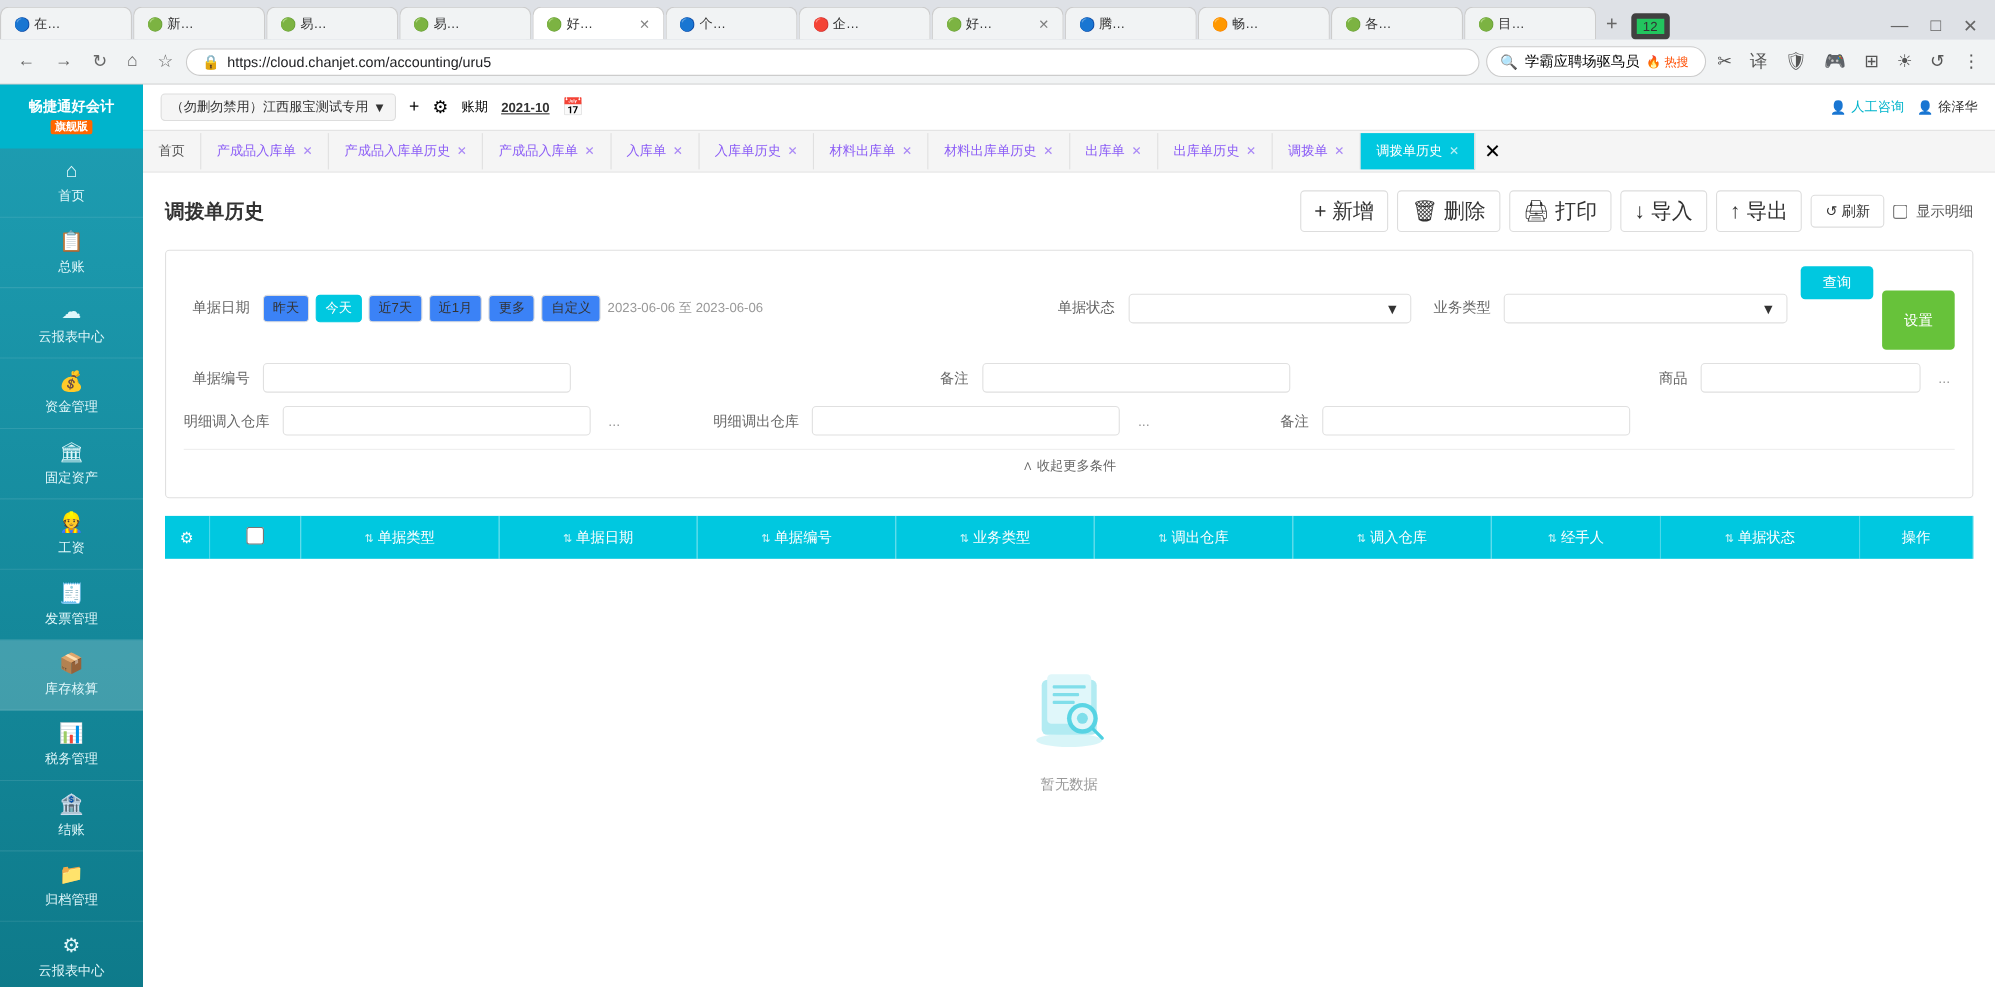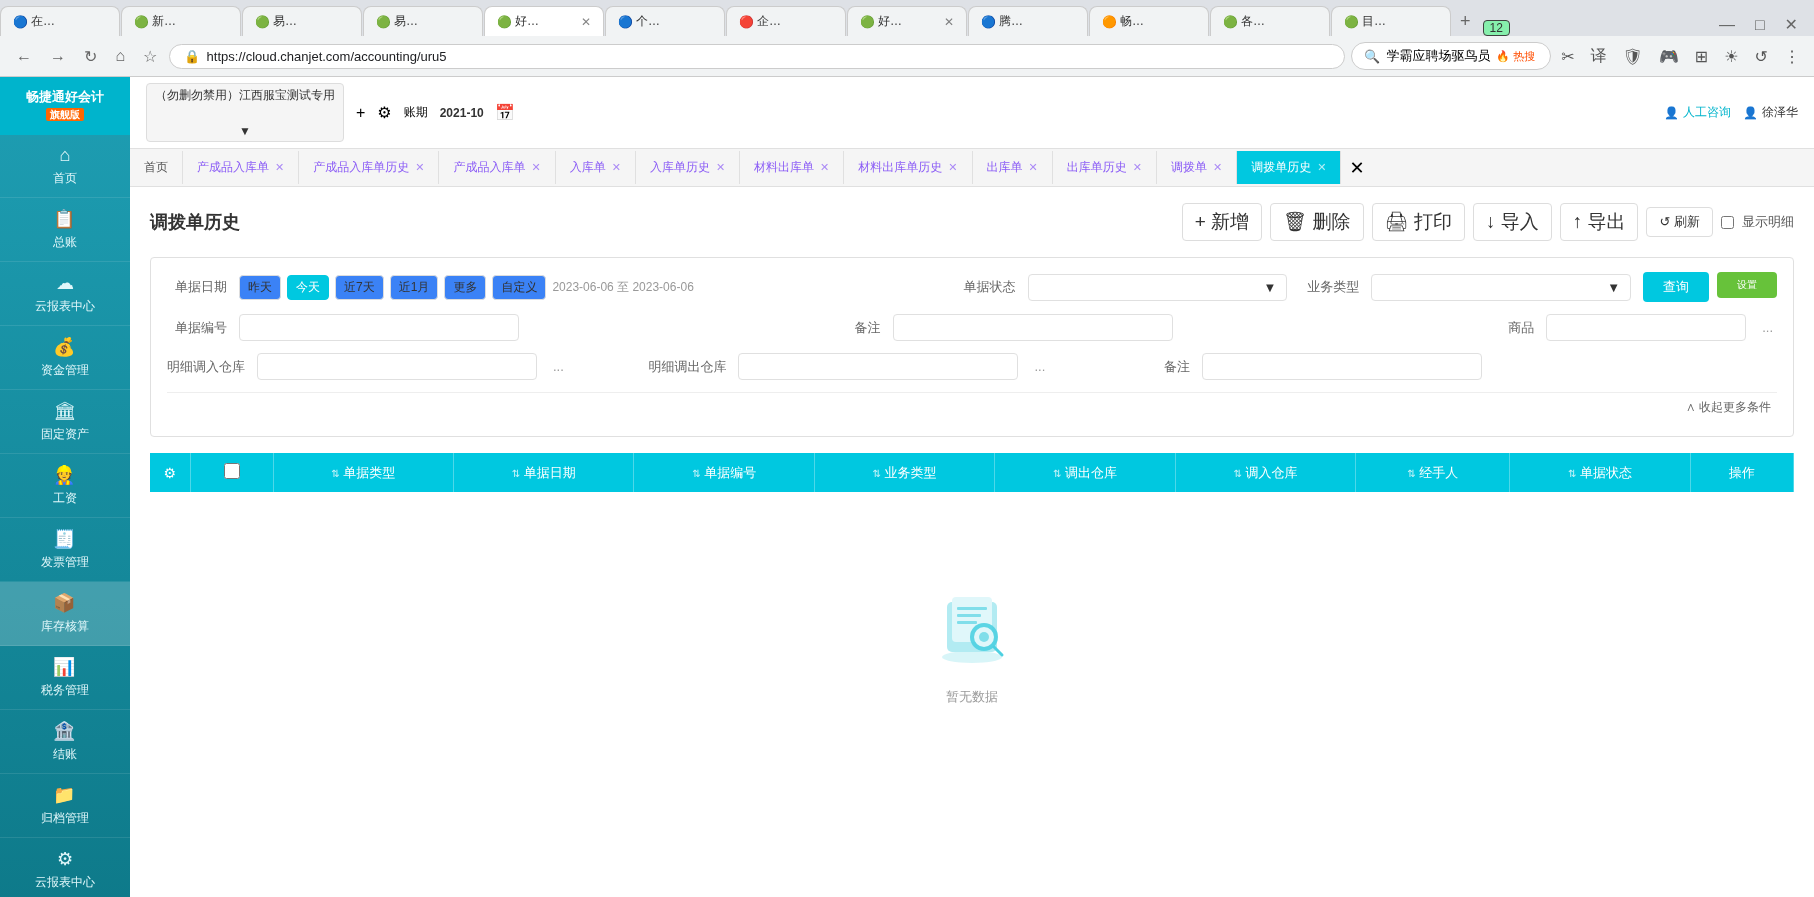--- a/index.html
+++ b/index.html
@@ -7,21 +7,21 @@
 
     
     .browser-chrome { background: #dee1e6; width: 100%; }
     .tab-bar { display: flex; align-items: flex-end; background: #dee1e6; padding: 6px 0 0 0; height: 36px; overflow: hidden; }
     .browser-tab { display: flex; align-items: center; background: #f1f3f4; border-radius: 8px 8px 0 0; padding: 6px 12px; font-size: 12px; color: #333; min-width: 120px; max-width: 160px; height: 30px; margin-right: 1px; position: relative; white-space: nowrap; overflow: hidden; cursor: pointer; border: 1px solid #ccc; border-bottom: none; }
     .browser-tab.active { background: #fff; z-index: 1; }
     .browser-tab .tab-icon { width: 14px; height: 14px; margin-right: 4px; flex-shrink: 0; }
     .browser-tab .tab-close { margin-left: auto; opacity: 0.6; flex-shrink: 0; }
     .browser-tab .tab-text { overflow: hidden; text-overflow: ellipsis; font-size: 12px; }
     .tab-new-btn { background: none; border: none; font-size: 18px; cursor: pointer; color: #666; padding: 0 8px; line-height: 30px; }
-    .tab-counter { background: #86efac; border: 1px solid #404040; border-radius: 4px; padding: 0 6px; font-size: 12px; color: #333; margin-left: 4px; }
+    .tab-counter { background: #22c55e; border: 5px solid #404040; border-radius: 4px; padding: 0 6px; font-size: 12px; color: #333; margin-left: 4px; }
 
     .browser-controls { display: flex; align-items: center; background: #f1f3f4; padding: 6px 10px; gap: 6px; border-bottom: 1px solid #ccc; }
     .nav-btn { background: none; border: none; cursor: pointer; color: #666; font-size: 16px; padding: 2px 6px; border-radius: 50%; }
     .address-bar { flex: 1; background: #fff; border: 1px solid #ccc; border-radius: 20px; padding: 4px 14px; font-size: 13px; color: #333; display: flex; align-items: center; gap: 6px; }
     .address-bar .lock-icon { color: #0a7c42; }
     .address-text { color: #202124; font-size: 13px; }
     .browser-search { display: flex; align-items: center; background: #fff; border: 1px solid #ccc; border-radius: 20px; padding: 4px 12px; gap: 6px; font-size: 13px; min-width: 200px; }
     .hot-badge { color: #ff4d00; font-size: 11px; }
     .browser-actions { display: flex; gap: 8px; align-items: center; }
     .browser-action-btn { background: none; border: none; cursor: pointer; font-size: 16px; color: #555; padding: 2px 4px; }
@@ -36,23 +36,23 @@
     .sidebar-nav { flex: 1; overflow-y: auto; }
     .sidebar-item { display: flex; flex-direction: column; align-items: center; padding: 10px 4px; cursor: pointer; color: #e0f7fa; font-size: 12px; gap: 4px; border-bottom: 1px solid rgba(255,255,255,0.1); }
     .sidebar-item .si-icon { font-size: 18px; }
     .sidebar-item.active { background: rgba(255,255,255,0.2); }
 
     
     .main-content { flex: 1; display: flex; flex-direction: column; background: #fff; overflow: hidden; }
 
     
     .app-header { background: #fff; border-bottom: 1px solid #e0e0e0; padding: 6px 16px; display: flex; align-items: center; gap: 12px; min-height: 42px; }
-    .company-selector { display: flex; align-items: center; gap: 20px; background: #f5f5f5; border: 1px solid #ddd; border-radius: 4px; padding: 3px 8px; cursor: pointer; font-size: 12px; color: #333; flex-direction: column; }
+    .company-selector { display: flex; align-items: center; gap: 4px; background: #f5f5f5; border: 1px solid #ddd; border-radius: 4px; padding: 3px 8px; cursor: pointer; font-size: 12px; color: #333; }
     .period-label { font-size: 12px; color: #000000; }
-    .period-value { font-size: 12px; color: #333; font-weight: bold; }
+    .period-value { font-size: 12px; color: #333; font-weight: bold; text-decoration: underline; }
     .header-right { margin-left: auto; display: flex; align-items: center; gap: 12px; }
     .header-service { display: flex; align-items: center; gap: 4px; color: #00b4cc; font-size: 12px; cursor: pointer; }
     .header-user { display: flex; align-items: center; gap: 4px; color: #333; font-size: 12px; cursor: pointer; }
 
     
     .page-tabs { display: flex; align-items: center; background: #f5f5f5; border-bottom: 1px solid #e0e0e0; overflow-x: auto; min-height: 38px; }
     .page-tab { display: flex; align-items: center; padding: 8px 14px; font-size: 12px; color: #8b5cf6; cursor: pointer; white-space: nowrap; border-right: 1px solid #e0e0e0; gap: 6px; }
     .page-tab.active { background: #00c8e0; color: #fff; }
     .page-tab .tab-close-x { opacity: 0.7; font-size: 11px; }
     .page-tab.home-tab { color: #555; }
@@ -73,22 +73,22 @@
     .filter-label { font-size: 13px; color: #666; min-width: 60px; text-align: right; flex-shrink: 0; }
     .filter-dates { display: flex; align-items: center; gap: 6px; }
     .date-btn { padding: 3px 8px; border: 1px solid #ddd; border-radius: 4px; font-size: 12px; cursor: pointer; background: #3b82f6; color: #333; }
     .date-btn.active { background: #00c8e0; color: #fff; border-color: #00c8e0; }
     .date-range { font-size: 12px; color: #999; }
     .filter-input { flex: 1; border: 1px solid #e0e0e0; border-radius: 4px; padding: 5px 10px; font-size: 13px; color: #333; max-width: 320px; }
     .filter-select { flex: 1; border: 1px solid #e0e0e0; border-radius: 4px; padding: 5px 10px; font-size: 13px; color: #333; background: #fff; display: flex; align-items: center; justify-content: space-between; cursor: pointer; max-width: 360px; }
     .filter-dots { color: #999; cursor: pointer; padding: 0 4px; }
     .filter-actions { display: flex; gap: 8px; margin-left: auto; align-items: flex-start; }
     .btn-query { background: #00c8e0; color: #fff; border: none; border-radius: 4px; padding: 6px 20px; font-size: 13px; cursor: pointer; }
-    .btn-settings { background: #67c23a; color: #fff; border: none; border-radius: 4px; padding: 6px 20px; font-size: 10px; cursor: pointer; }
-    .collapse-bar { text-align: right; padding: 6px; color: #666; font-size: 12px; cursor: pointer; border-top: 1px solid #eee; margin-top: 4px; }
+    .btn-settings { background: #67c23a; color: #fff; border: none; border-radius: 4px; padding: 18px 20px; font-size: 13px; cursor: pointer; margin-top: 22px; }
+    .collapse-bar { text-align: center; padding: 6px; color: #666; font-size: 12px; cursor: pointer; border-top: 1px solid #eee; margin-top: 4px; }
 
     
     .data-table { width: 100%; border-collapse: collapse; }
     .data-table thead tr { background: #00c8e0; color: #fff; }
     .data-table th { padding: 10px 12px; font-size: 13px; font-weight: normal; text-align: center; border-right: 1px solid rgba(255,255,255,0.3); white-space: nowrap; cursor: pointer; }
     .data-table th:first-child { width: 40px; }
     .data-table th .sort-arrows { font-size: 10px; opacity: 0.8; }
     .table-checkbox { width: 16px; height: 16px; }
     .table-gear { font-size: 14px; cursor: pointer; }
 

